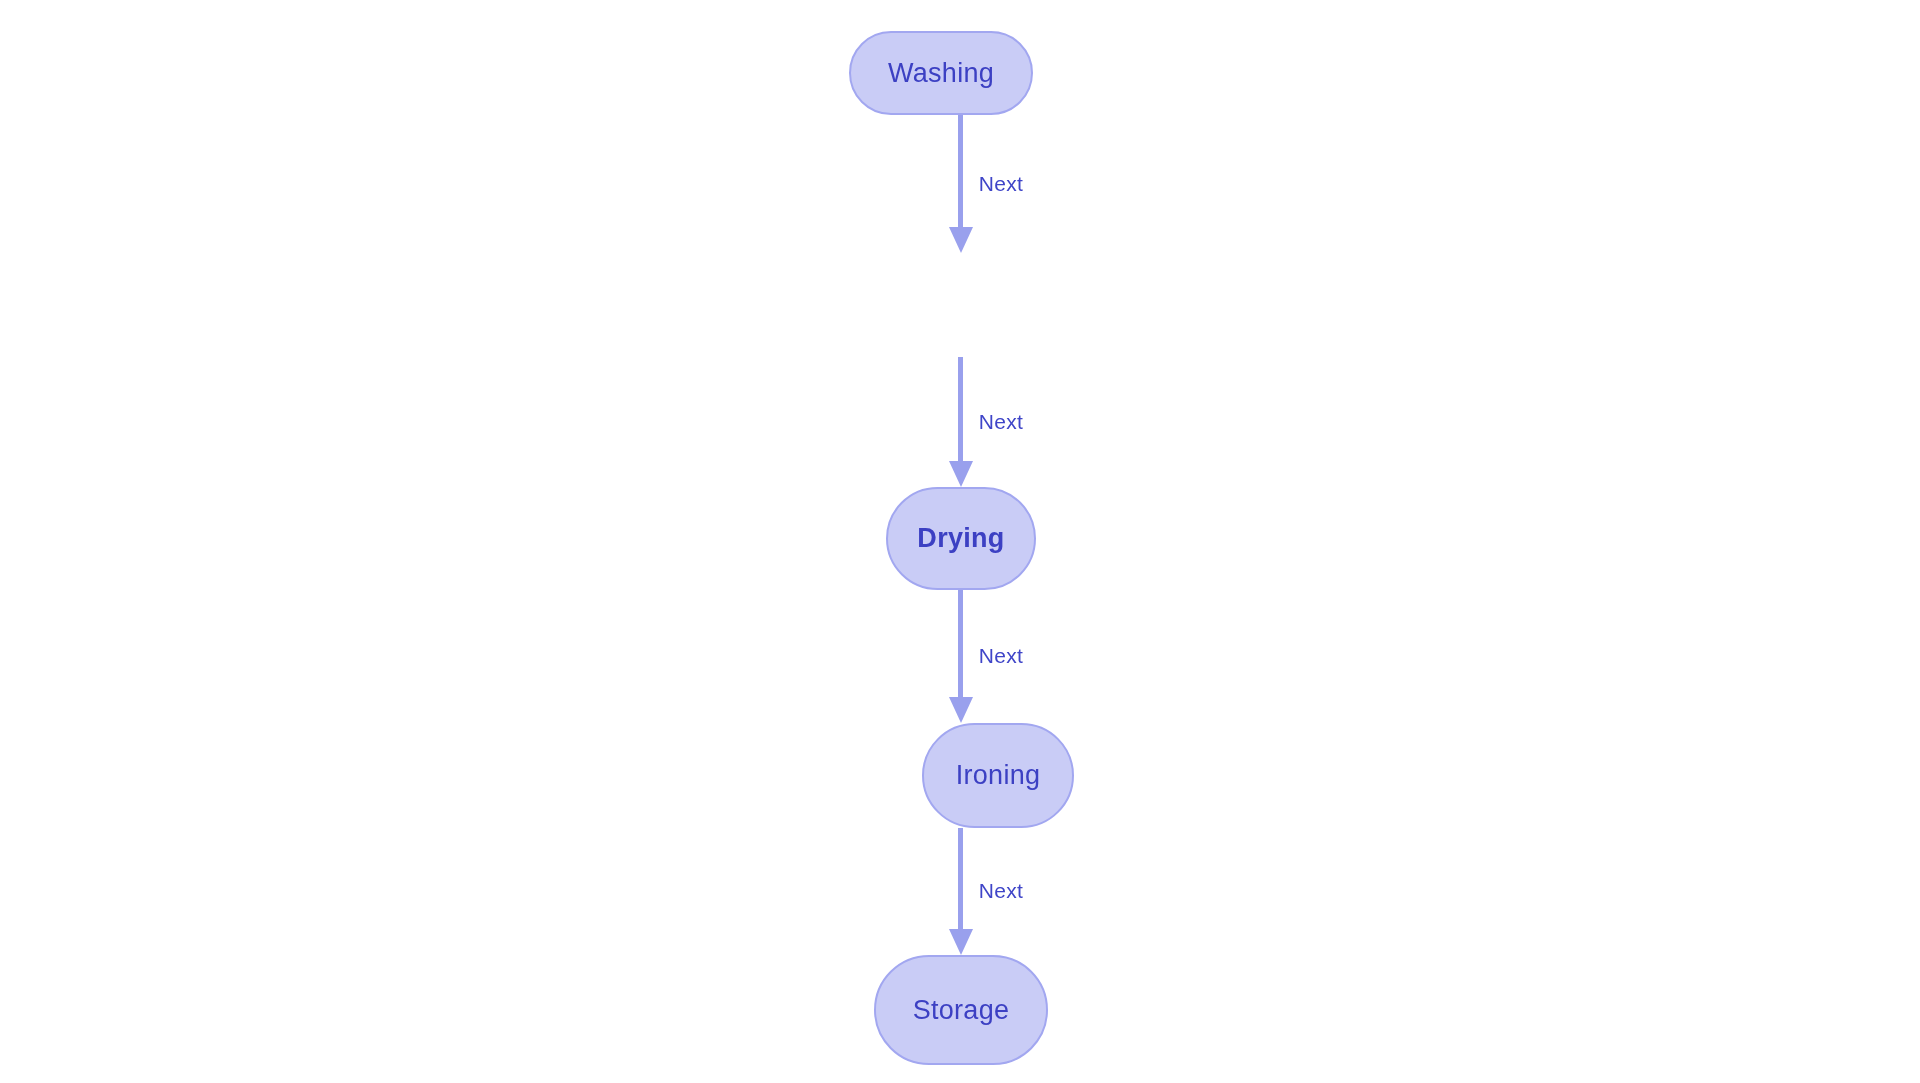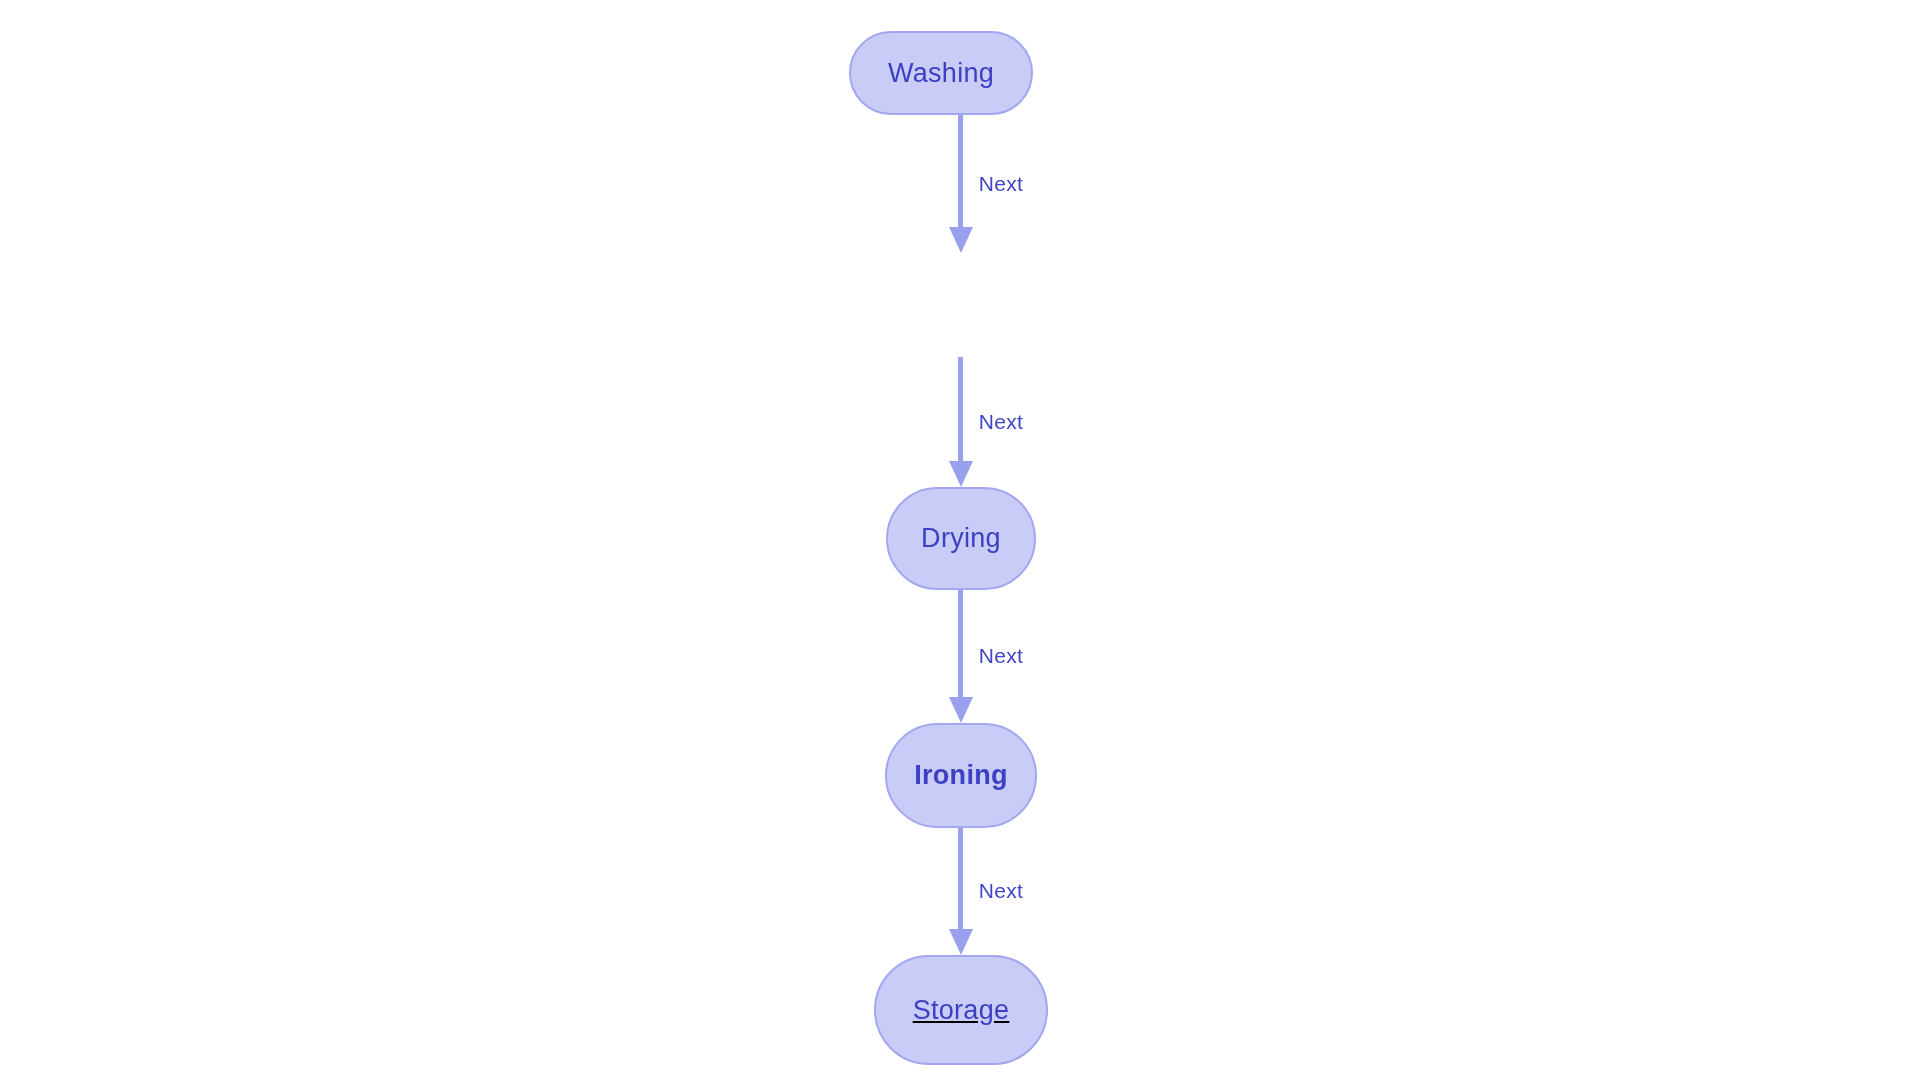--- a/index.html
+++ b/index.html
@@ -33,23 +33,23 @@
     border-radius: 999px;
   }
   .node-label {
     color: var(--node-text);
     font-size: 27px;
     letter-spacing: 0.3px;
     white-space: nowrap;
   }
   .node-1 { left: 849px; top: 15px;  width: 184px; height: 84px; margin-top: 16px; }
   .node-2 { left: 821px; top: 253px; width: 280px; height: 104px; }
-  .node-3 { left: 886px; top: 487px; width: 150px; height: 103px; }
-  .node-4 { left: 885px; top: 723px; width: 152px; height: 105px; font-weight: bold; }
-  .node-5 { left: 874px; top: 955px; width: 174px; height: 110px; text-decoration: underline; }
+  .node-3 { left: 886px; top: 487px; width: 150px; height: 103px; font-weight: bold; }
+  .node-4 { left: 922px; top: 723px; width: 152px; height: 105px; }
+  .node-5 { left: 874px; top: 955px; width: 174px; height: 110px; }
 
   .edge-line {
     position: absolute;
     left: 958px;
     width: 5px;
     background: var(--edge);
   }
   .edge-arrowhead {
     position: absolute;
     left: 949px;

